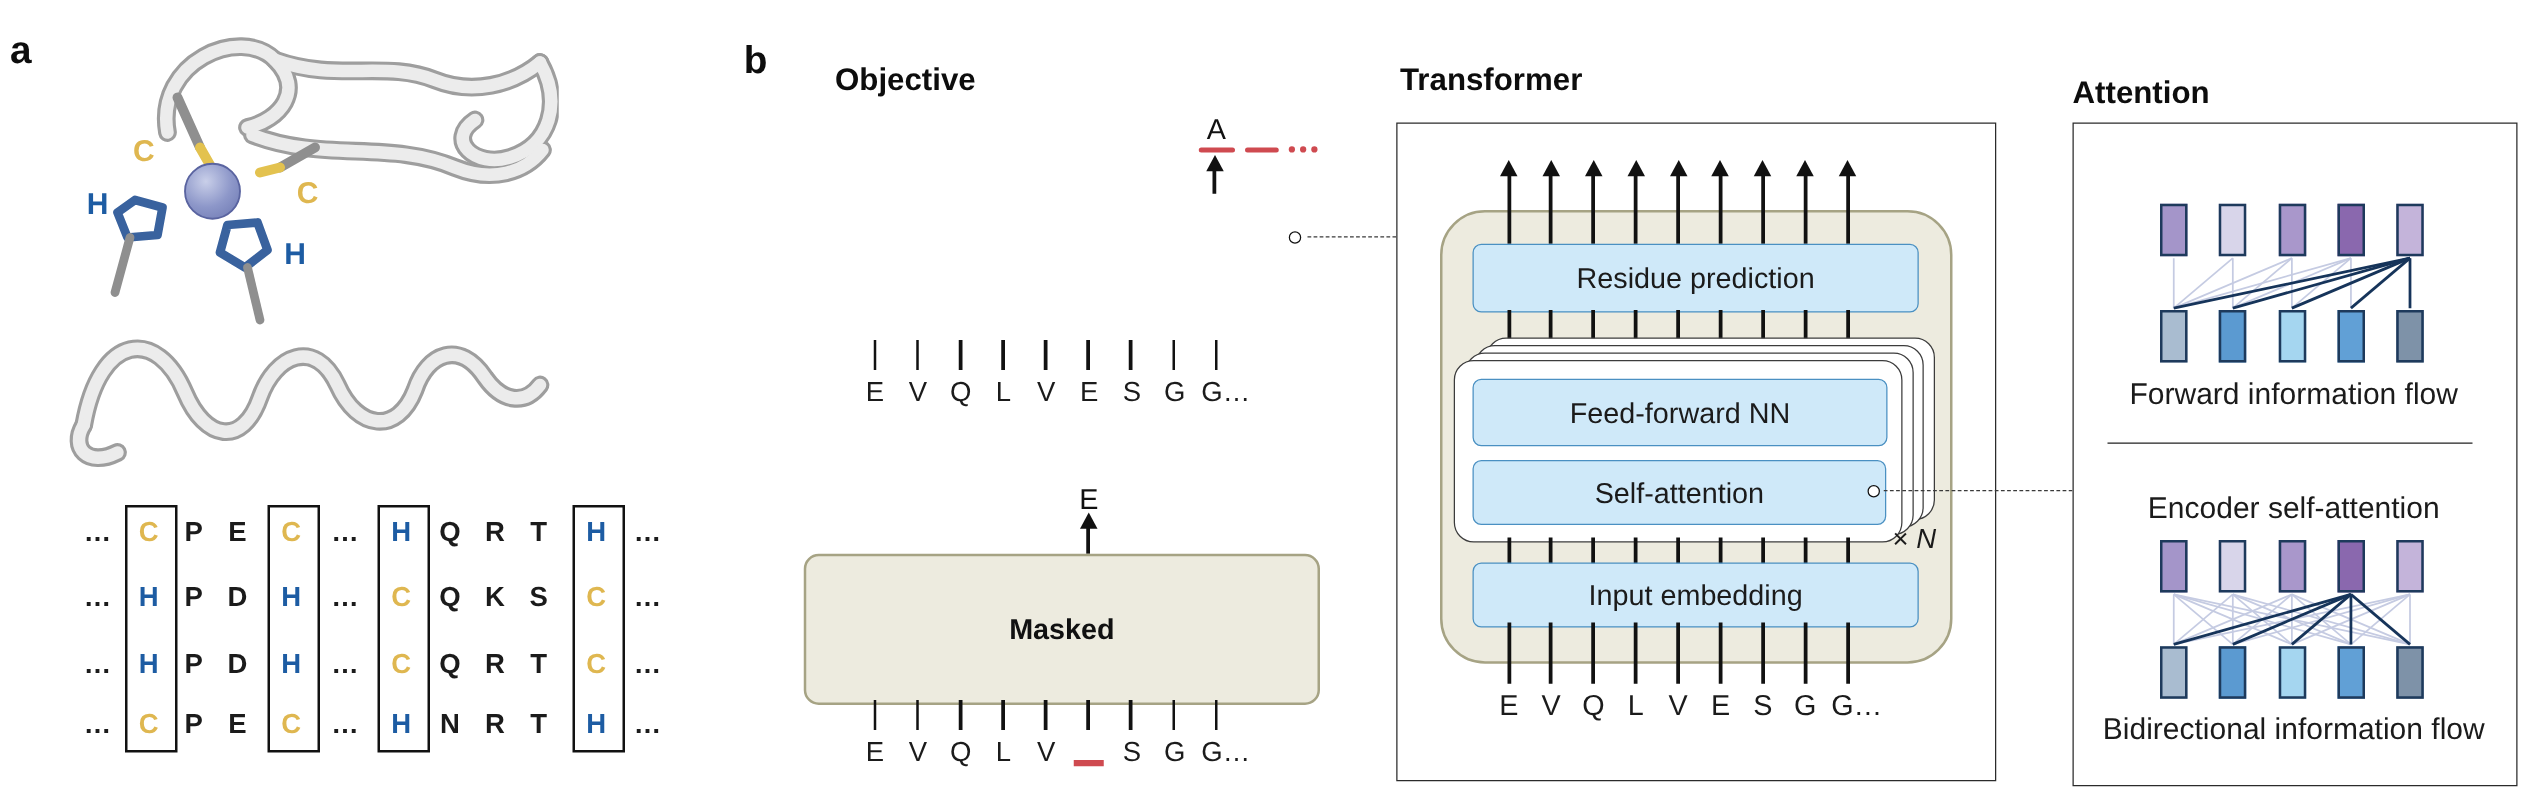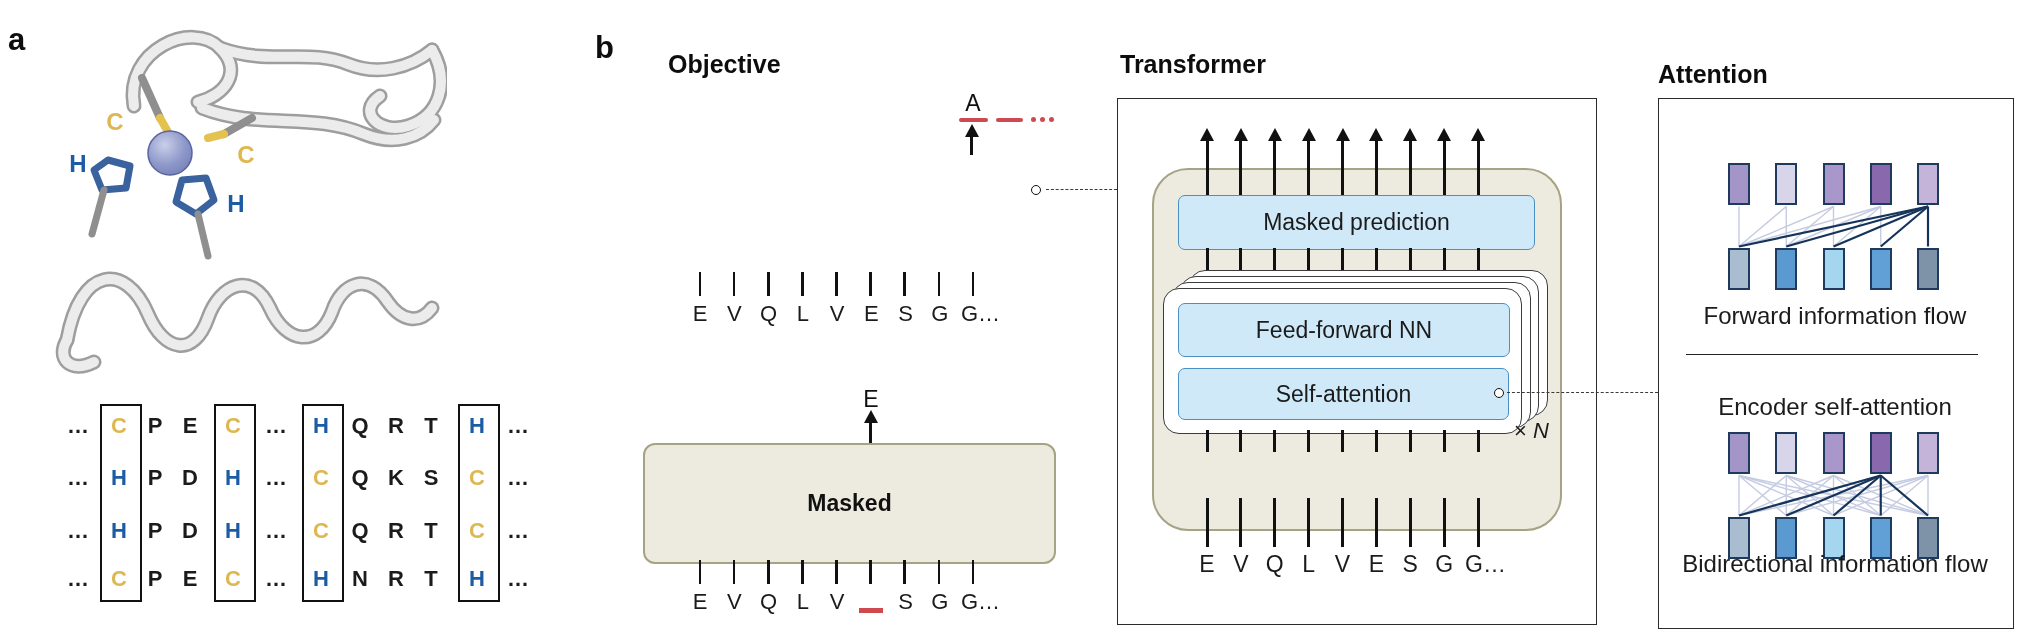--- a/index.html
+++ b/index.html
@@ -219,21 +219,21 @@
       <div style="position: absolute; left: 1374.88px; top: 139px; width: 3px; height: 56px; background: rgb(17, 17, 17);"></div>
       <div style="position: absolute; left: 1403.25px; top: 128px; width: 0px; height: 0px; border-left: 7px solid transparent; border-right: 7px solid transparent; border-bottom: 13px solid rgb(17, 17, 17); background: none;"></div>
       <div style="position: absolute; left: 1408.75px; top: 139px; width: 3px; height: 56px; background: rgb(17, 17, 17);"></div>
       <div style="position: absolute; left: 1437.12px; top: 128px; width: 0px; height: 0px; border-left: 7px solid transparent; border-right: 7px solid transparent; border-bottom: 13px solid rgb(17, 17, 17); background: none;"></div>
       <div style="position: absolute; left: 1442.62px; top: 139px; width: 3px; height: 56px; background: rgb(17, 17, 17);"></div>
       <div style="position: absolute; left: 1471px; top: 128px; width: 0px; height: 0px; border-left: 7px solid transparent; border-right: 7px solid transparent; border-bottom: 13px solid rgb(17, 17, 17); background: none;"></div>
       <div style="position: absolute; left: 1476.5px; top: 139px; width: 3px; height: 56px; background: rgb(17, 17, 17);"></div>
     </div>
 
   <div class="blue-box" style="left:1178px;top:195px;width:355px;height:53px">
-    <span>Masked prediction</span>
+    <span>Residue prediction</span>
   </div>
 
   <div id="tr-midlines">
       <div style="position: absolute; left: 1205.5px; top: 248px; width: 3px; height: 42px; background: rgb(17, 17, 17);"></div>
       <div style="position: absolute; left: 1239.38px; top: 248px; width: 3px; height: 42px; background: rgb(17, 17, 17);"></div>
       <div style="position: absolute; left: 1273.25px; top: 248px; width: 3px; height: 42px; background: rgb(17, 17, 17);"></div>
       <div style="position: absolute; left: 1307.12px; top: 248px; width: 3px; height: 42px; background: rgb(17, 17, 17);"></div>
       <div style="position: absolute; left: 1341px; top: 248px; width: 3px; height: 42px; background: rgb(17, 17, 17);"></div>
       <div style="position: absolute; left: 1374.88px; top: 248px; width: 3px; height: 42px; background: rgb(17, 17, 17);"></div>
       <div style="position: absolute; left: 1408.75px; top: 248px; width: 3px; height: 42px; background: rgb(17, 17, 17);"></div>
@@ -259,20 +259,23 @@
       <div style="position: absolute; left: 1205.5px; top: 430px; width: 3px; height: 22px; background: rgb(17, 17, 17);"></div>
       <div style="position: absolute; left: 1239.38px; top: 430px; width: 3px; height: 22px; background: rgb(17, 17, 17);"></div>
       <div style="position: absolute; left: 1273.25px; top: 430px; width: 3px; height: 22px; background: rgb(17, 17, 17);"></div>
       <div style="position: absolute; left: 1307.12px; top: 430px; width: 3px; height: 22px; background: rgb(17, 17, 17);"></div>
       <div style="position: absolute; left: 1341px; top: 430px; width: 3px; height: 22px; background: rgb(17, 17, 17);"></div>
       <div style="position: absolute; left: 1374.88px; top: 430px; width: 3px; height: 22px; background: rgb(17, 17, 17);"></div>
       <div style="position: absolute; left: 1408.75px; top: 430px; width: 3px; height: 22px; background: rgb(17, 17, 17);"></div>
       <div style="position: absolute; left: 1442.62px; top: 430px; width: 3px; height: 22px; background: rgb(17, 17, 17);"></div>
       <div style="position: absolute; left: 1476.5px; top: 430px; width: 3px; height: 22px; background: rgb(17, 17, 17);"></div>
     </div>
+  <div class="blue-box" style="left:1178px;top:450px;width:355px;height:50px">
+    <span>Input embedding</span>
+  </div>
   <div id="tr-inlines">
       <div style="position: absolute; left: 1205.5px; top: 498px; width: 3px; height: 49px; background: rgb(17, 17, 17);"></div>
       <div style="position: absolute; left: 1239.38px; top: 498px; width: 3px; height: 49px; background: rgb(17, 17, 17);"></div>
       <div style="position: absolute; left: 1273.25px; top: 498px; width: 3px; height: 49px; background: rgb(17, 17, 17);"></div>
       <div style="position: absolute; left: 1307.12px; top: 498px; width: 3px; height: 49px; background: rgb(17, 17, 17);"></div>
       <div style="position: absolute; left: 1341px; top: 498px; width: 3px; height: 49px; background: rgb(17, 17, 17);"></div>
       <div style="position: absolute; left: 1374.88px; top: 498px; width: 3px; height: 49px; background: rgb(17, 17, 17);"></div>
       <div style="position: absolute; left: 1408.75px; top: 498px; width: 3px; height: 49px; background: rgb(17, 17, 17);"></div>
       <div style="position: absolute; left: 1442.62px; top: 498px; width: 3px; height: 49px; background: rgb(17, 17, 17);"></div>
       <div style="position: absolute; left: 1476.5px; top: 498px; width: 3px; height: 49px; background: rgb(17, 17, 17);"></div>
@@ -368,21 +371,21 @@
       <line x1="222.75" y1="1.5" x2="270" y2="41.5" stroke="#16345a" stroke-width="2.2"></line>
     </svg>
   <div class="att-row" style="top:517px">
 
   <div class="att-rect" style="background: rgb(169, 188, 208);"></div>
       <div class="att-rect" style="background: rgb(91, 154, 209);"></div>
       <div class="att-rect" style="background: rgb(165, 214, 240);"></div>
       <div class="att-rect" style="background: rgb(97, 160, 214);"></div>
       <div class="att-rect" style="background: rgb(126, 146, 168);"></div>
     </div>
-  <span class="att-title" style="top:550px">Bidirectional information flow</span>
+  <span class="att-title" style="top:570px">Bidirectional information flow</span>
 
 <div style="position: absolute; left: 698.7px; top: 272px; width: 2.6px; height: 24px; background: rgb(17, 17, 17);"></div>
     <div style="position: absolute; left: 698.7px; top: 560px; width: 2.6px; height: 24px; background: rgb(17, 17, 17);"></div>
     <div style="position: absolute; left: 732.825px; top: 272px; width: 2.6px; height: 24px; background: rgb(17, 17, 17);"></div>
     <div style="position: absolute; left: 732.825px; top: 560px; width: 2.6px; height: 24px; background: rgb(17, 17, 17);"></div>
     <div style="position: absolute; left: 766.95px; top: 272px; width: 2.6px; height: 24px; background: rgb(17, 17, 17);"></div>
     <div style="position: absolute; left: 766.95px; top: 560px; width: 2.6px; height: 24px; background: rgb(17, 17, 17);"></div>
     <div style="position: absolute; left: 801.075px; top: 272px; width: 2.6px; height: 24px; background: rgb(17, 17, 17);"></div>
     <div style="position: absolute; left: 801.075px; top: 560px; width: 2.6px; height: 24px; background: rgb(17, 17, 17);"></div>
     <div style="position: absolute; left: 835.2px; top: 272px; width: 2.6px; height: 24px; background: rgb(17, 17, 17);"></div>

